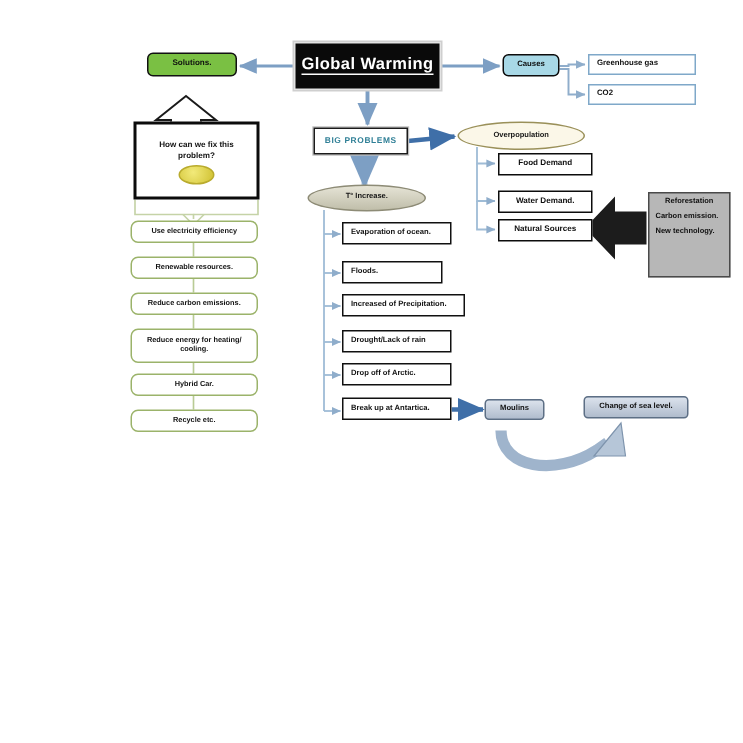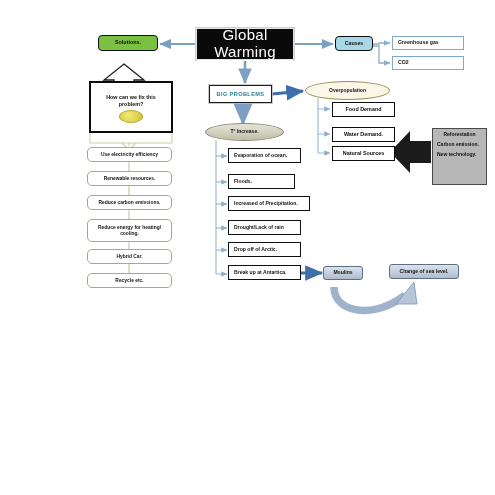--- a/index.html
+++ b/index.html
@@ -35,22 +35,22 @@
     text-align: center;
     line-height: 1.08;
     z-index: 5;
   }
   
   .n-title {
     background: #0a0a0a;
     border: 1.5px solid #e3e3e3;
     box-shadow: 0 0 0 1px #cfcfcf;
     color: #ffffff;
-    font-weight: normal;
-    font-size: 15px;
+    font-weight: bold;
+    font-size: 11px;
     letter-spacing: .3px;
   }
   .n-title span { border-bottom: 1px solid #ffffff; padding-bottom: 0px;}
   
   .n-solutions {
     background: #7ac043;
     border: 1.6px solid #111111;
     border-radius: 4px;
     color: #0f0f0f;
     font-weight: bold;

